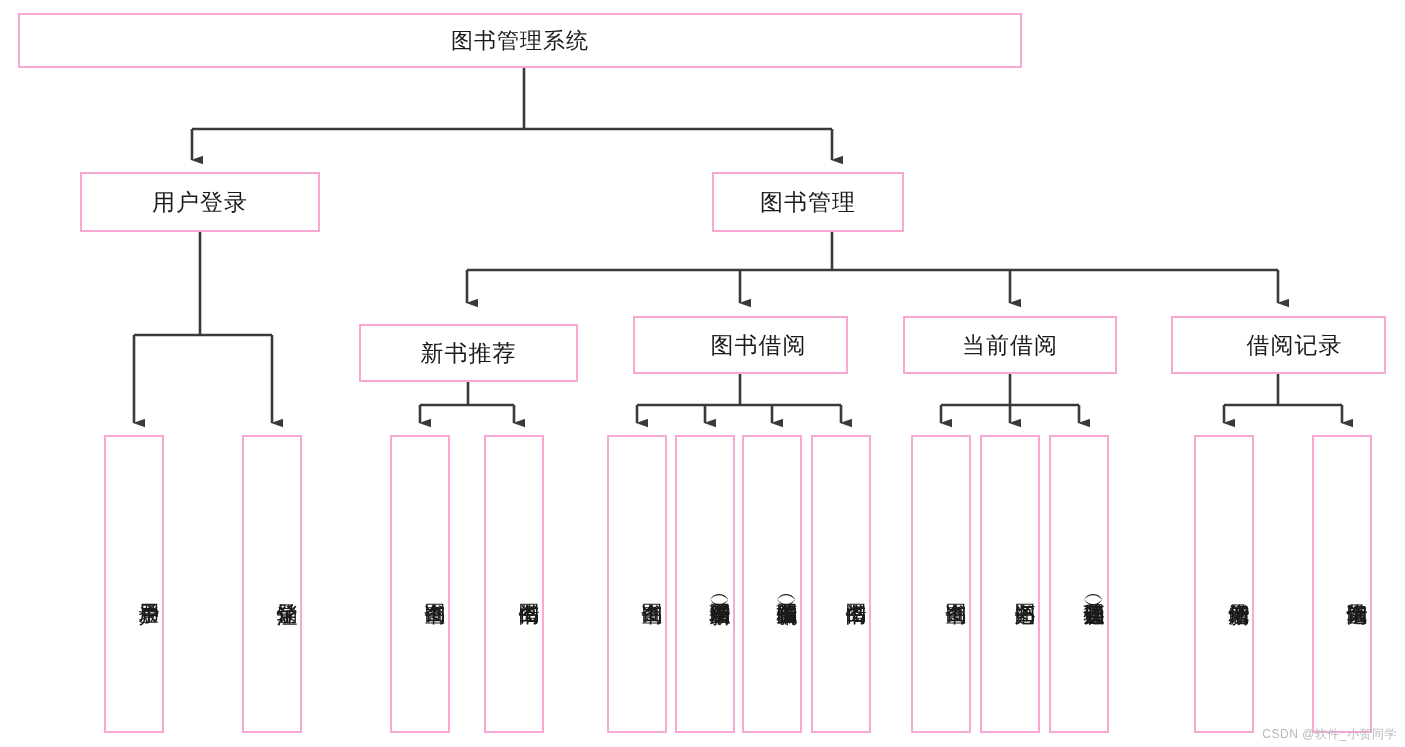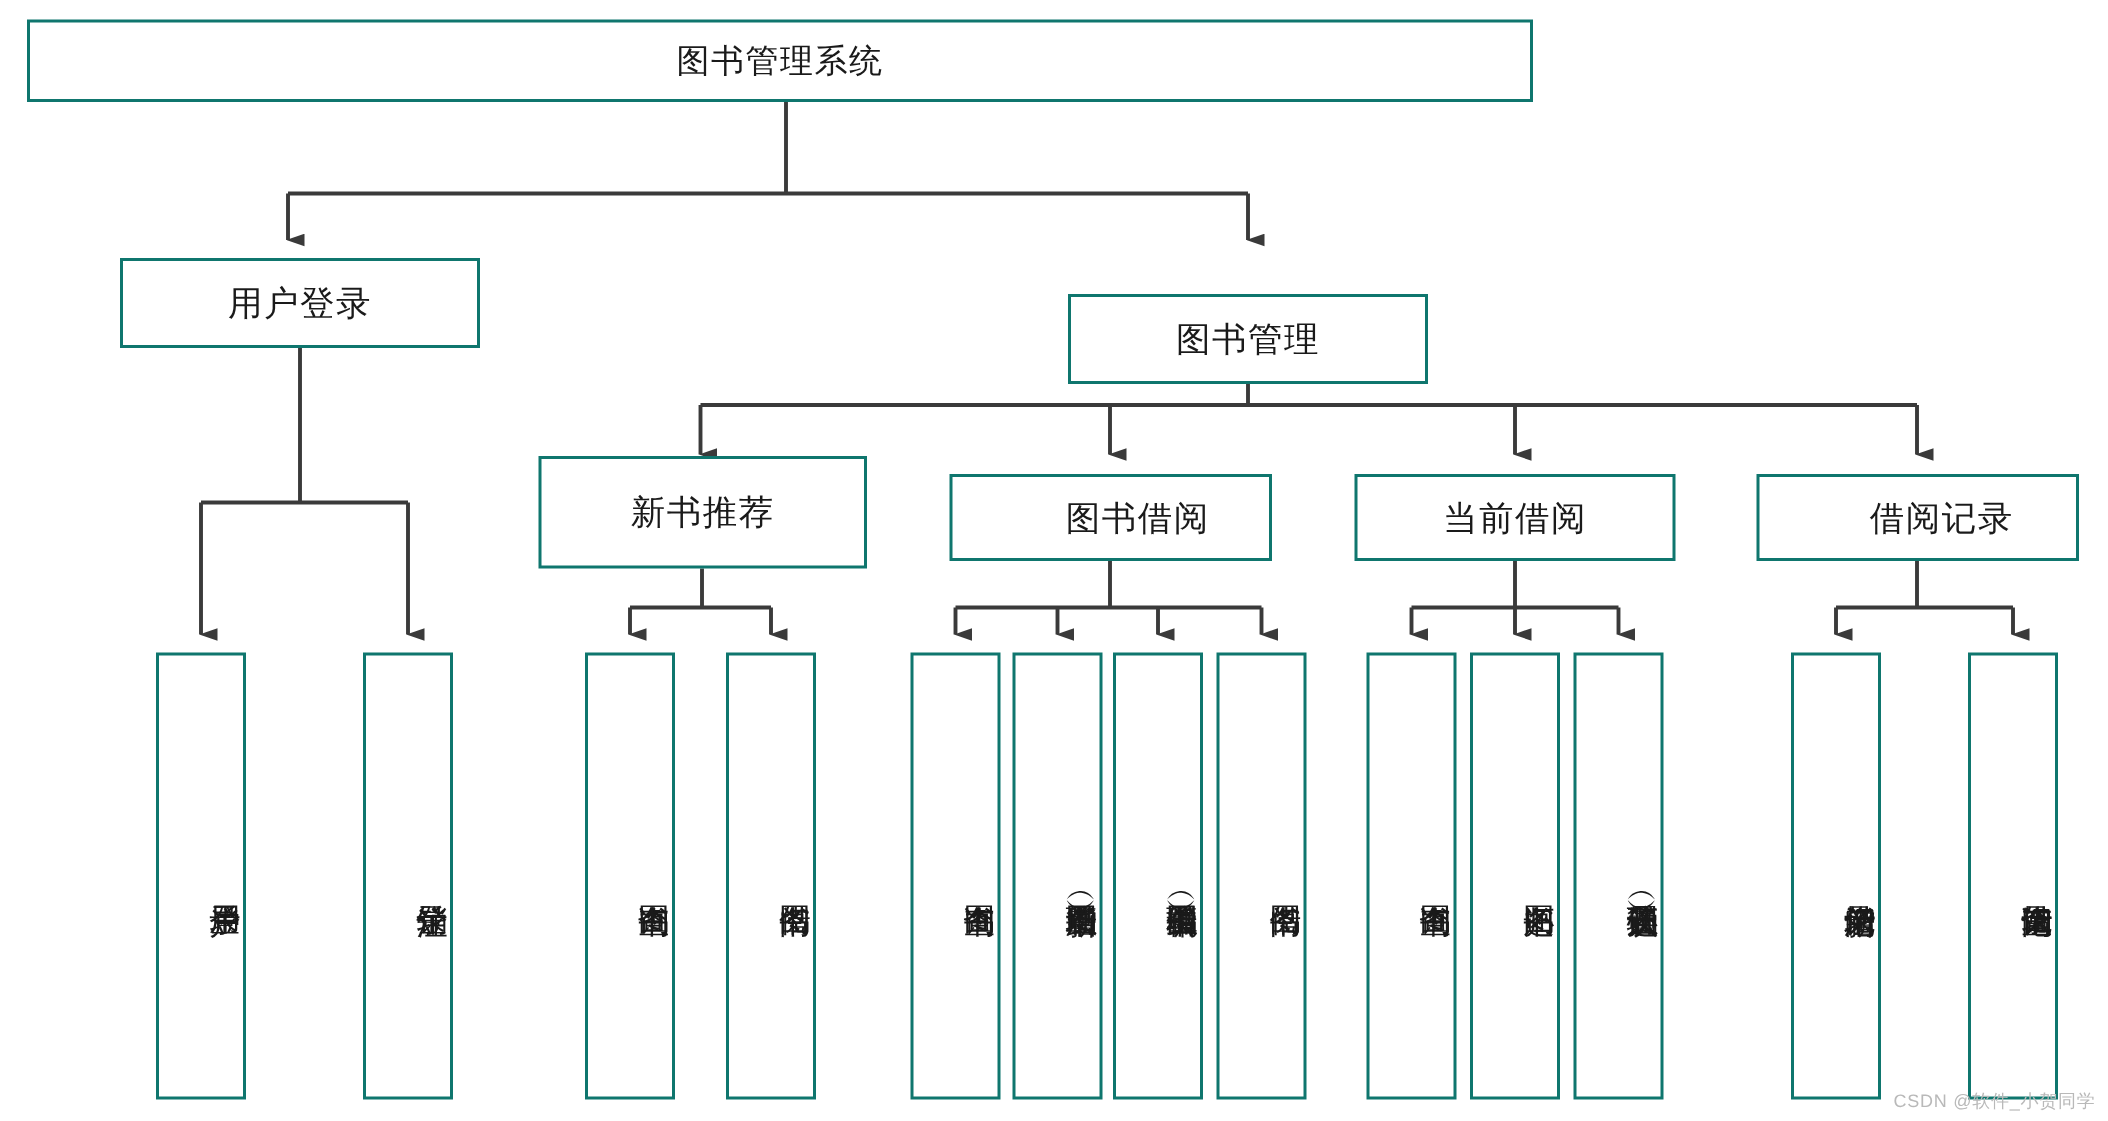--- a/index.html
+++ b/index.html
@@ -1,19 +1,19 @@
 <!DOCTYPE html>
 <html><head>
 <meta charset="utf-8">
 <style>
   html,body{margin:0;padding:0;background:#ffffff;}
   body{width:1405px;height:747px;font-family:"Liberation Sans","DejaVu Sans",sans-serif;overflow:hidden;}
   #stage{position:relative;width:1405px;height:747px;background:#fff;}
   svg#wires{position:absolute;left:0;top:0;width:1405px;height:747px;}
-  .node{position:absolute;box-sizing:border-box;background:#ffffff;border:2px solid #0f766e;
+  .node{position:absolute;box-sizing:border-box;background:#ffffff;border:2px solid #f9a8d4;
         display:flex;align-items:center;justify-content:center;color:#1a1a1a;}
   .node.h{font-size:23px;letter-spacing:1px;}
   .node.v{writing-mode:vertical-rl;text-orientation:upright;font-size:21px;line-height:1.22;
           padding-top:6px;align-items:flex-start;justify-content:center;}
   .node.root{font-size:22px;}
   .wm{position:absolute;right:8px;bottom:4px;font-size:12px;color:#b9b9b9;white-space:nowrap;
       letter-spacing:.5px;}
 </style>
 </head>
 <body>
@@ -66,23 +66,23 @@
       <path d="M1278,374 L1278,405"></path>
       <path d="M1224,405 L1342,405"></path>
       <path d="M1224,405 L1224,423" marker-end="url(#ah)"></path>
       <path d="M1342,405 L1342,423" marker-end="url(#ah)"></path>
     </g>
   </svg>
 
   <div class="node h root" style="left:18px;top:13px;width:1004px;height:55px;">图书管理系统</div>
 
   <div class="node h" style="left:80px;top:172px;width:240px;height:60px;">用户登录</div>
-  <div class="node h" style="left:712px;top:172px;width:240px;height:60px;margin-top:24px;">图书管理</div>
+  <div class="node h" style="left:712px;top:172px;width:192px;height:60px;">图书管理</div>
 
-  <div class="node h" style="left:359px;top:304px;width:219px;height:75px;">新书推荐</div>
+  <div class="node h" style="left:359px;top:324px;width:219px;height:58px;">新书推荐</div>
   <div class="node h" style="left:633px;top:316px;width:215px;height:58px;padding-left:36px;">图书借阅</div>
   <div class="node h" style="left:903px;top:316px;width:214px;height:58px;">当前借阅</div>
   <div class="node h" style="left:1171px;top:316px;width:215px;height:58px;padding-left:32px;">借阅记录</div>
 
   <div class="node v" style="left:104px;top:435px;width:60px;height:298px;">用户登录</div>
   <div class="node v" style="left:242px;top:435px;width:60px;height:298px;">注销登录</div>
 
   <div class="node v" style="left:390px;top:435px;width:60px;height:298px;">查询图书</div>
   <div class="node v" style="left:484px;top:435px;width:60px;height:298px;">借阅图书</div>
 

